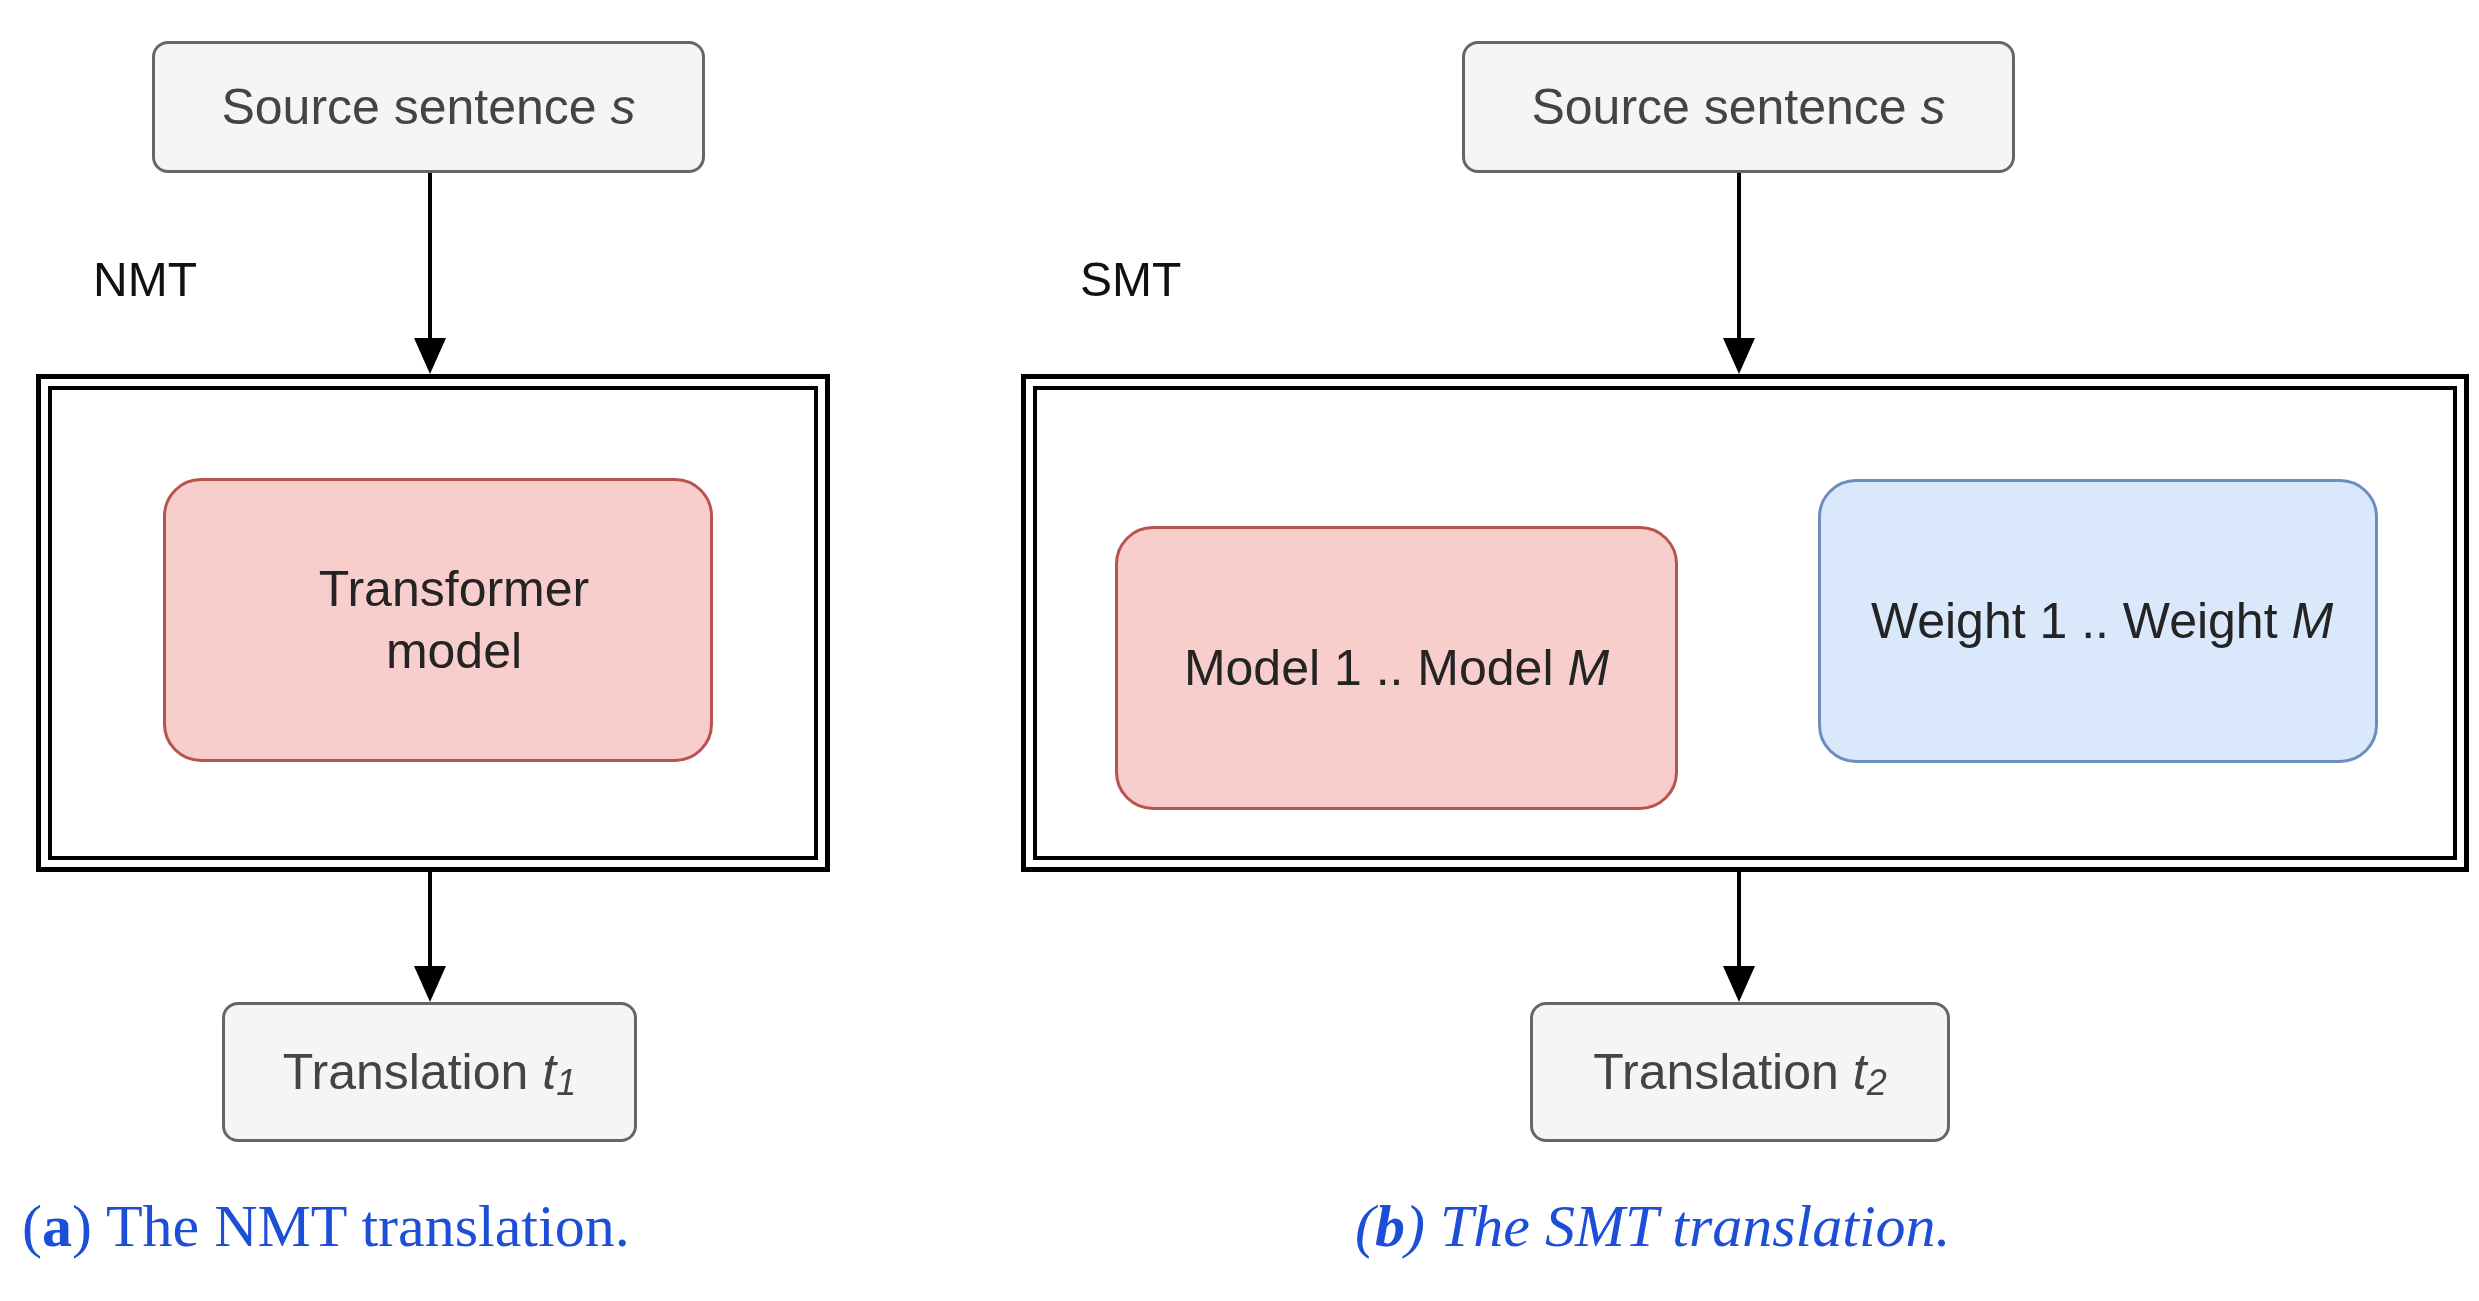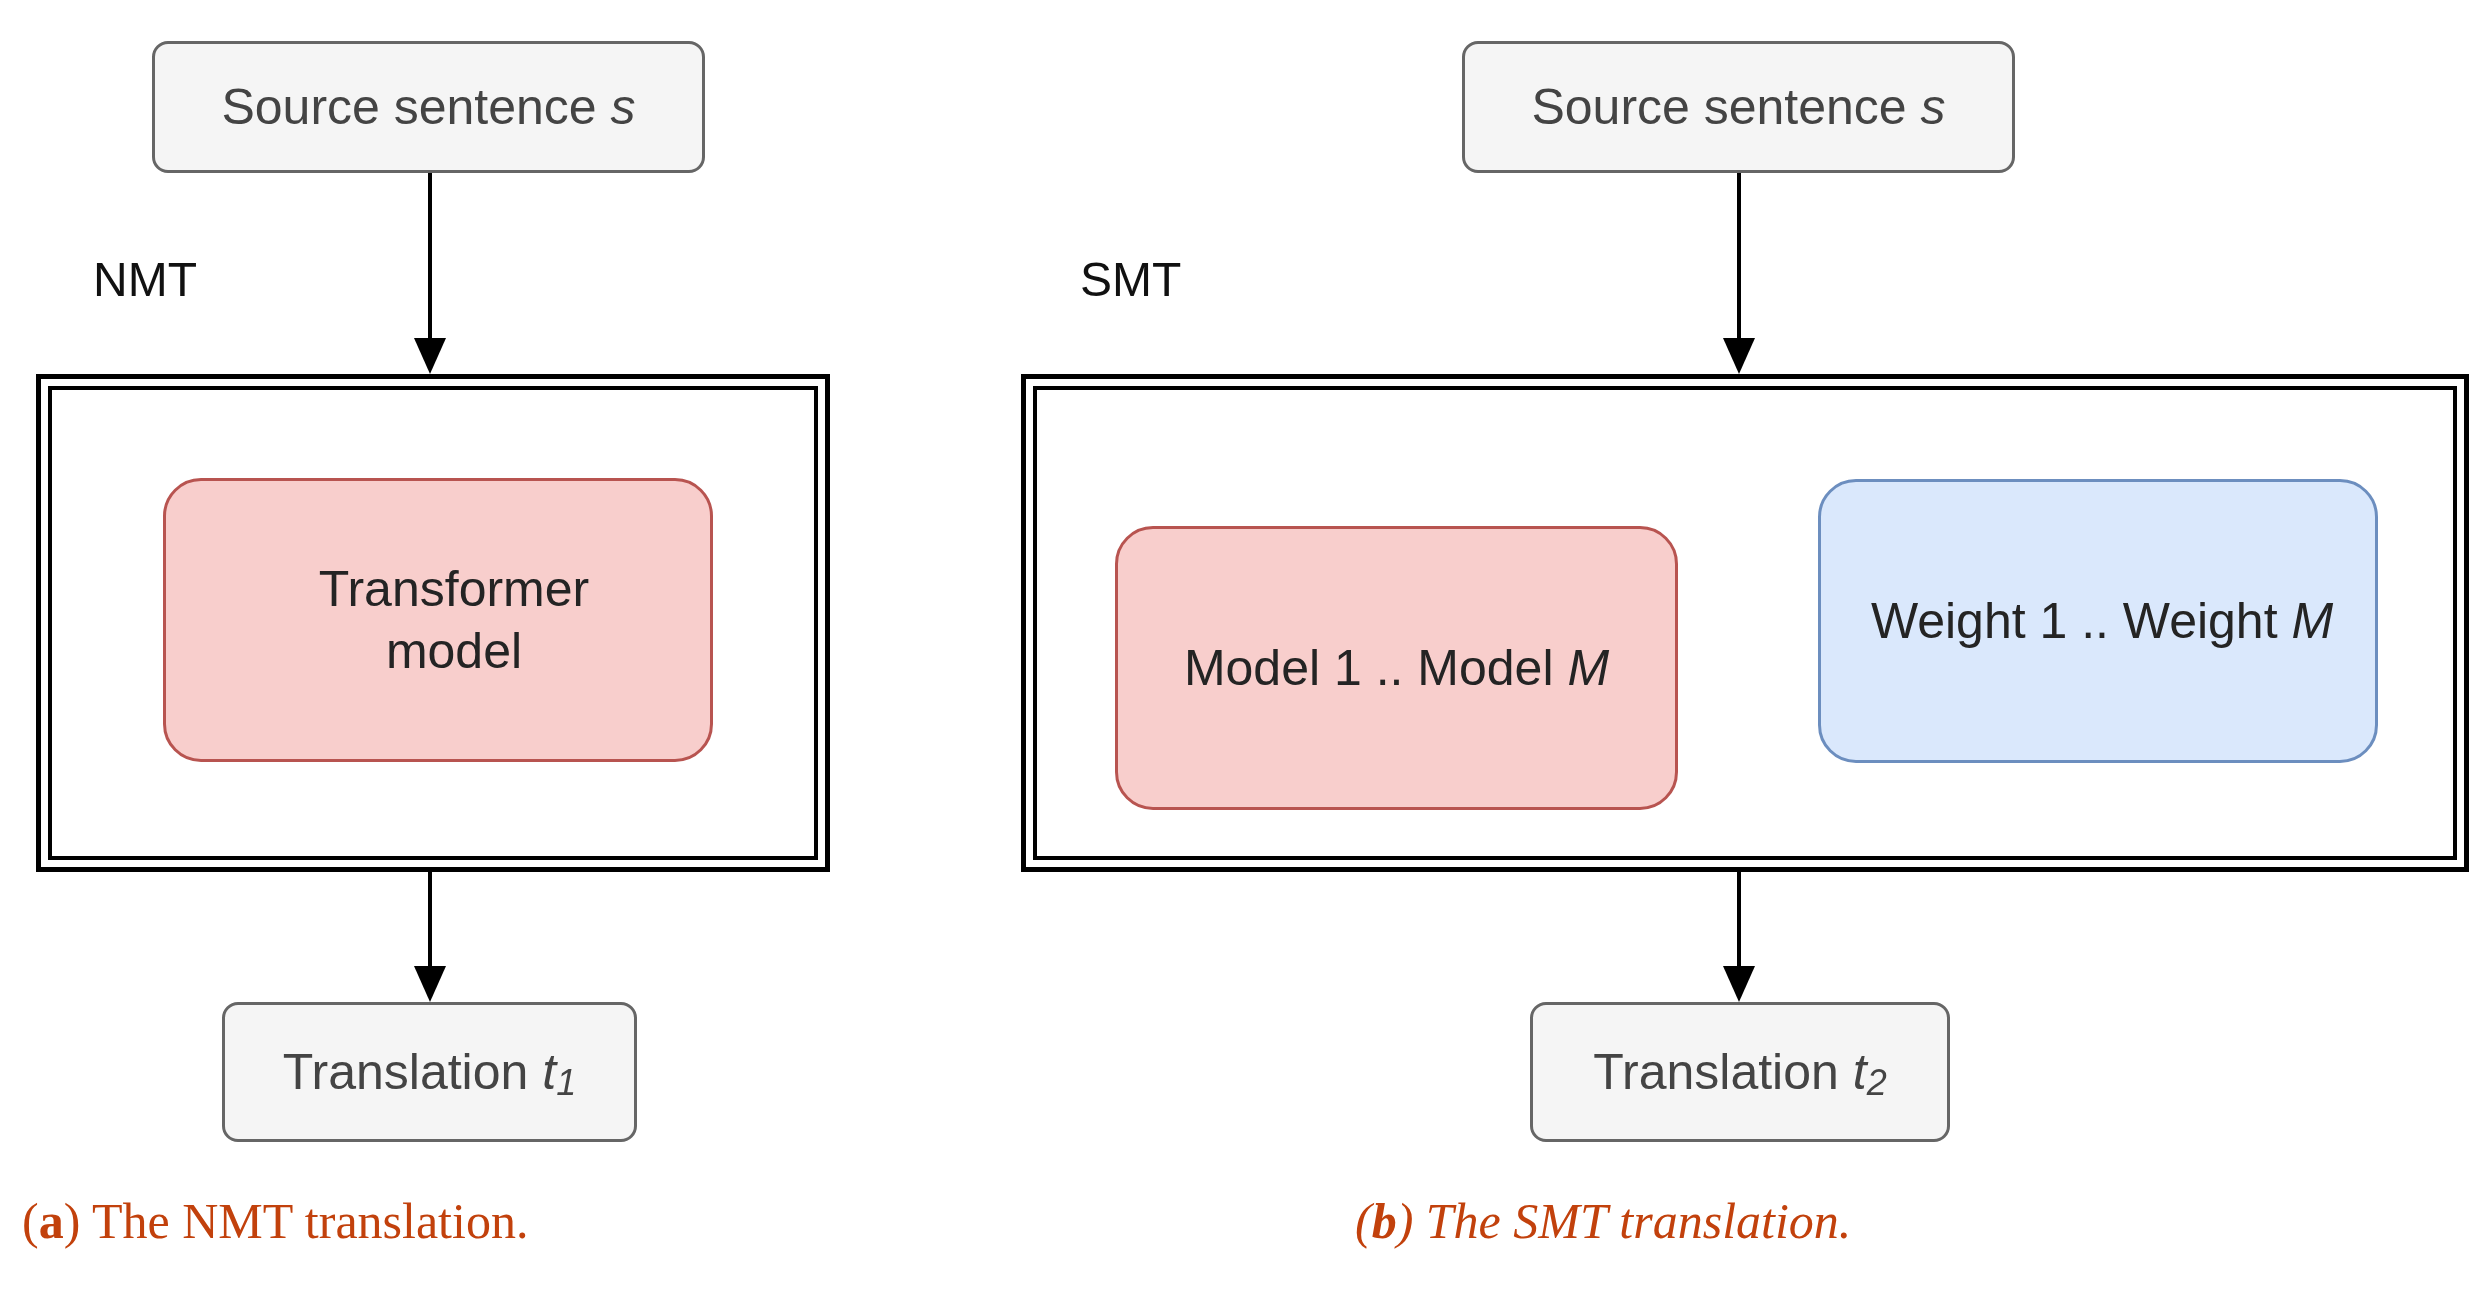--- a/index.html
+++ b/index.html
@@ -81,22 +81,22 @@
     position: absolute;
     width: 0;
     height: 0;
     border-left: 16px solid transparent;
     border-right: 16px solid transparent;
     border-top: 36px solid #000000;
   }
   .caption {
     position: absolute;
     font-family: "Liberation Serif", serif;
-    font-size: 50px;
-    color: #c2410c;
+    font-size: 60px;
+    color: #1d4ed8;
     white-space: pre;
   }
   .caption b { font-weight: 700; }
   .var { font-style: italic; }
   sub.subvar {
     font-size: 0.72em;
     font-style: italic;
     vertical-align: baseline;
     position: relative;
     bottom: -0.18em;

